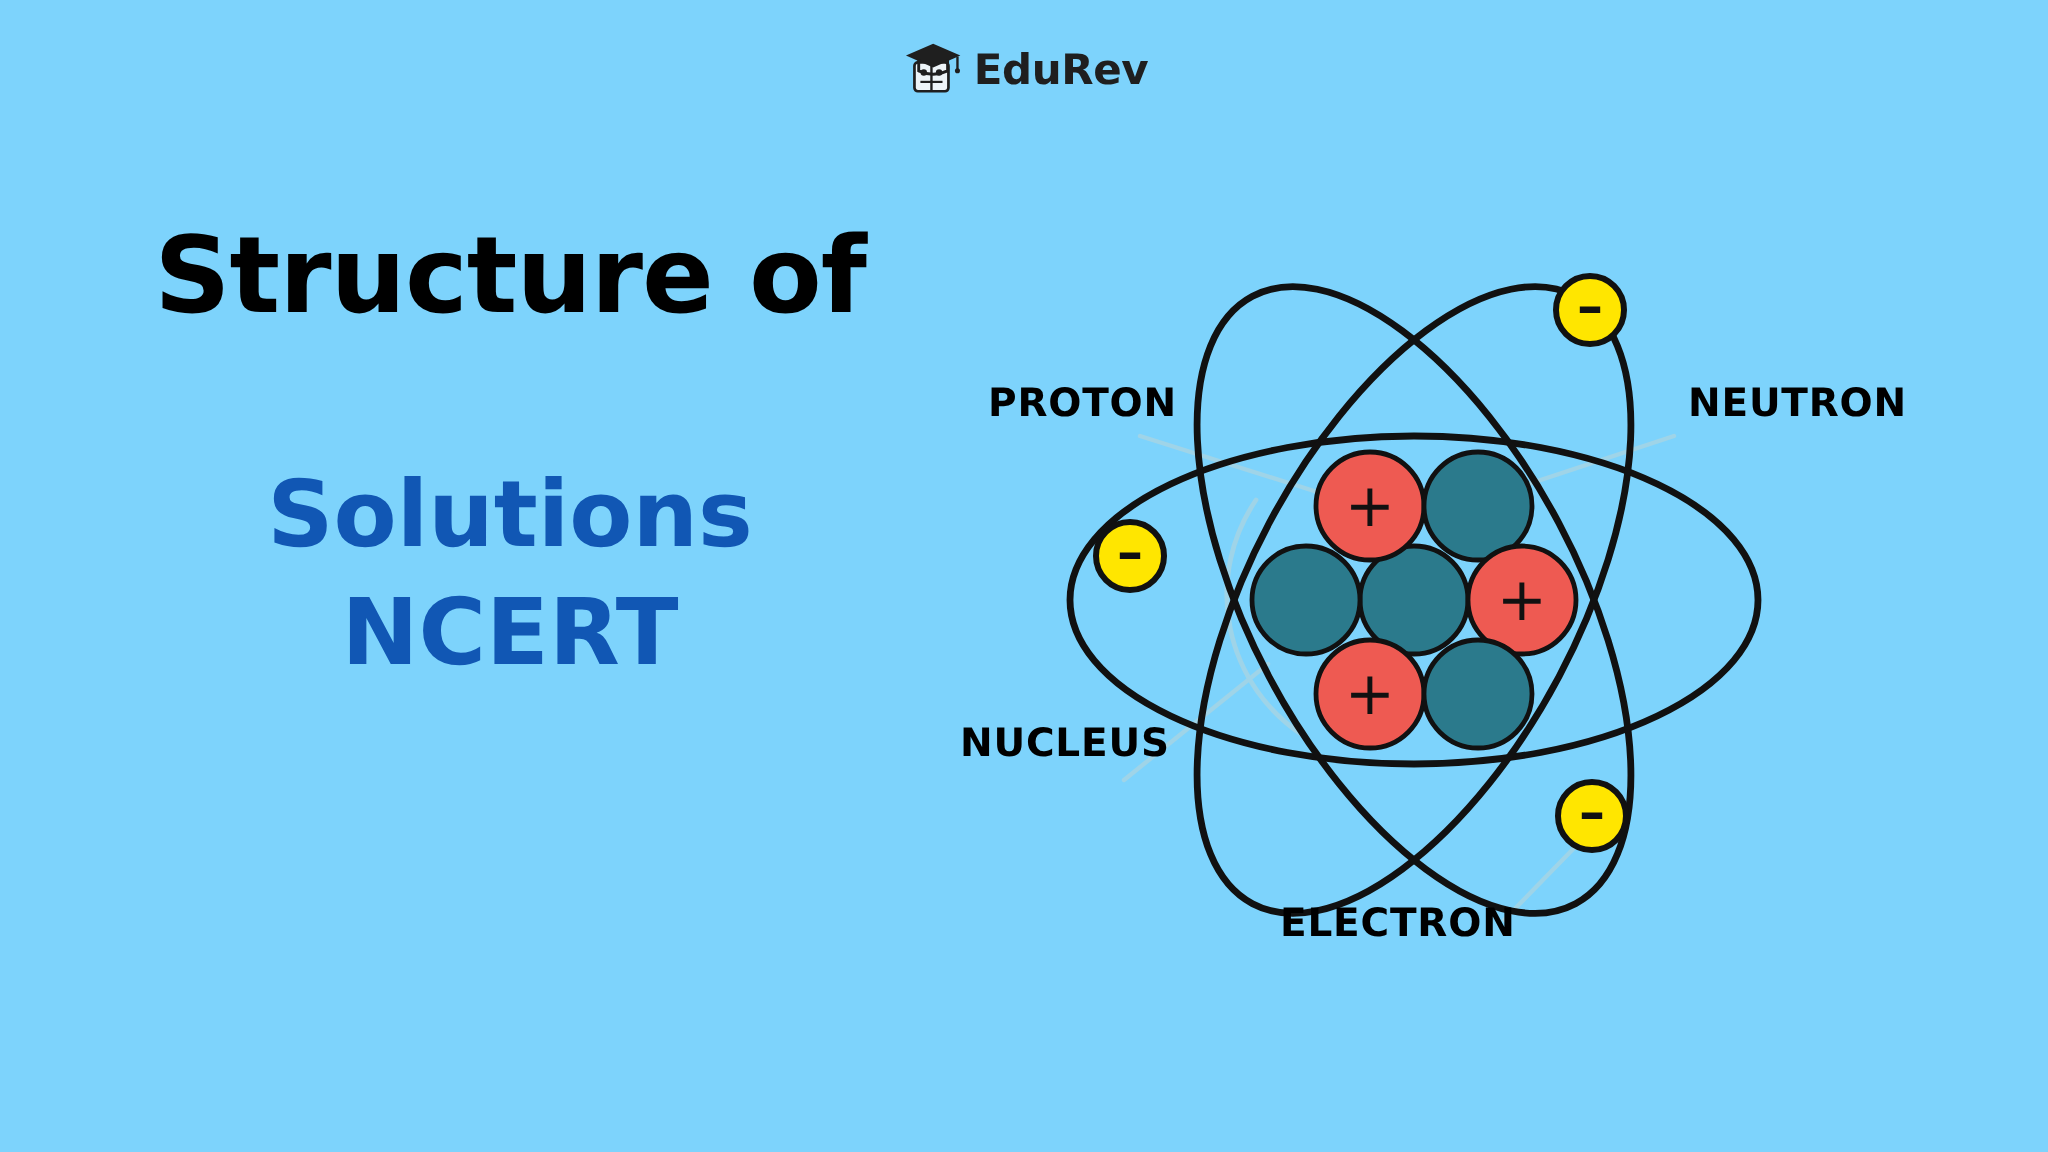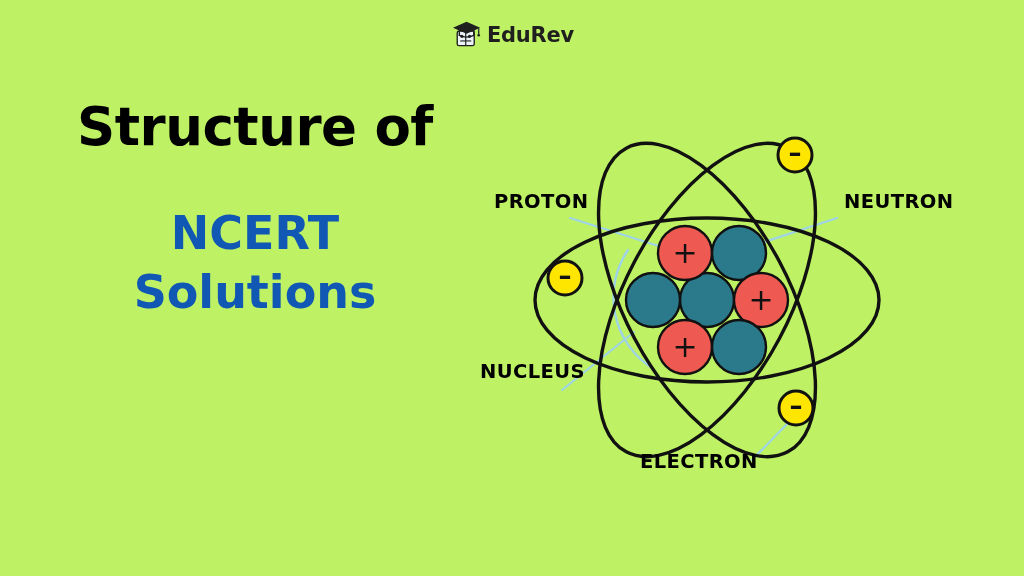--- a/index.html
+++ b/index.html
@@ -13,21 +13,21 @@
     overflow: hidden;
     font-family: "Liberation Sans", sans-serif;
     position: relative;
   }
 
   #stage {
     position: absolute;
     left: 0; top: 0;
     width: 1024px;
     height: 576px;
-    background: #bef264;
+    background: #7dd3fc;
     text-decoration: underline;
   }
 
   
   .brand {
     position: absolute;
     left: 0;
     top: 18px;
     width: 1024px;
     display: flex;
@@ -58,21 +58,21 @@
     width: 450px;
     text-align: center;
   }
   .headline {
     font-family: "DejaVu Sans", sans-serif;
     font-size: 53px;
     font-weight: bold;
     color: #000000;
     line-height: 1.22;
     letter-spacing: -0.5px;
-    margin: 0;
+    margin: 12px;
   }
   .headline .ln { display: block; }
   .subline {
     font-family: "DejaVu Sans", sans-serif;
     font-size: 46px;
     font-weight: bold;
     color: #1157B4;
     line-height: 1.28;
     letter-spacing: 0px;
     margin: 0;
@@ -118,22 +118,22 @@
       <circle cx="33.8" cy="20.4" r="1.5" fill="#1f1f1f"></circle>
     </svg>
     <span class="brand-text">EduRev</span>
   </div>
 
   <div class="left-block">
     <h1 class="headline">
       <span class="ln">Structure of</span>
     </h1>
     <h2 class="subline">
+      <span class="ln">Solutions</span>
       <span class="ln">NCERT</span>
-      <span class="ln">Solutions</span>
     </h2>
   </div>
 
   <div id="atom-wrap">
     <svg id="atom-svg" viewBox="0 0 560 400">
 
       <g id="leader-lines" stroke-width="2.2" fill="none" stroke-linecap="round">
           <line x1="118" y1="118" x2="213" y2="148" stroke="#9FD4E8"></line>
           <line x1="385" y1="118" x2="288" y2="150" stroke="#9FD4E8"></line>
           <line x1="110" y1="290" x2="182" y2="232" stroke="#9FD4E8"></line>

